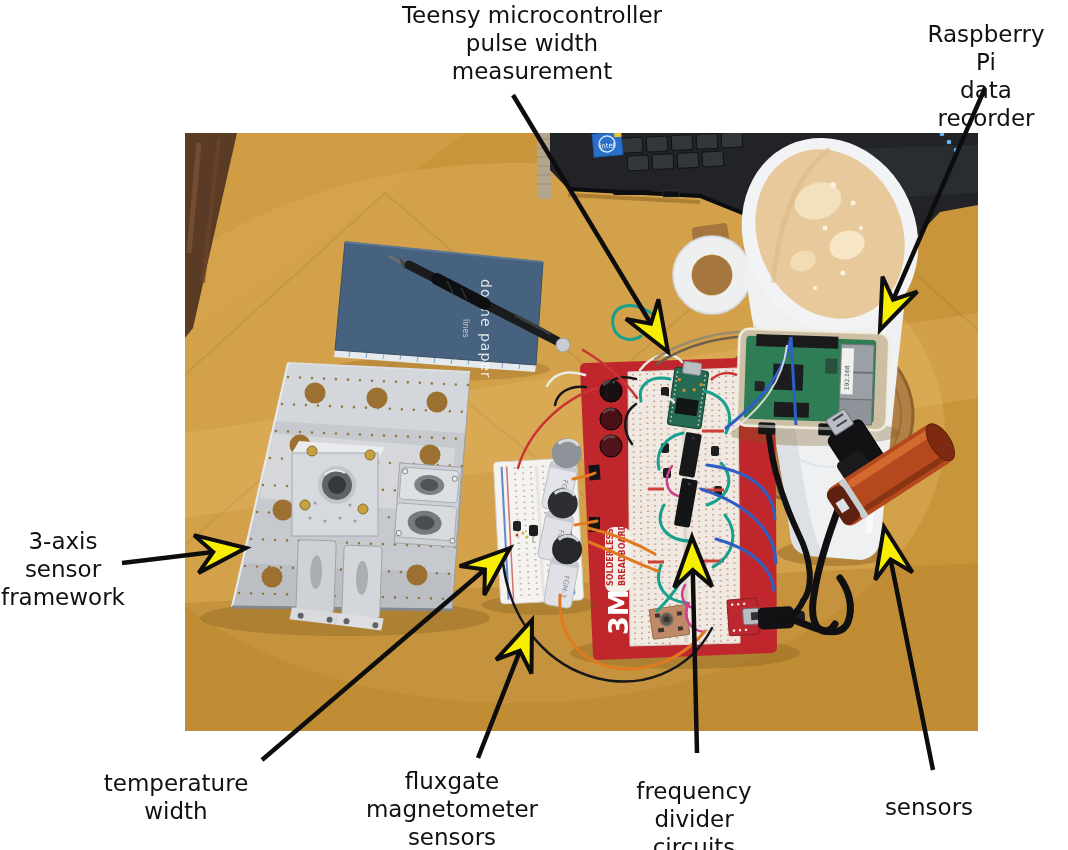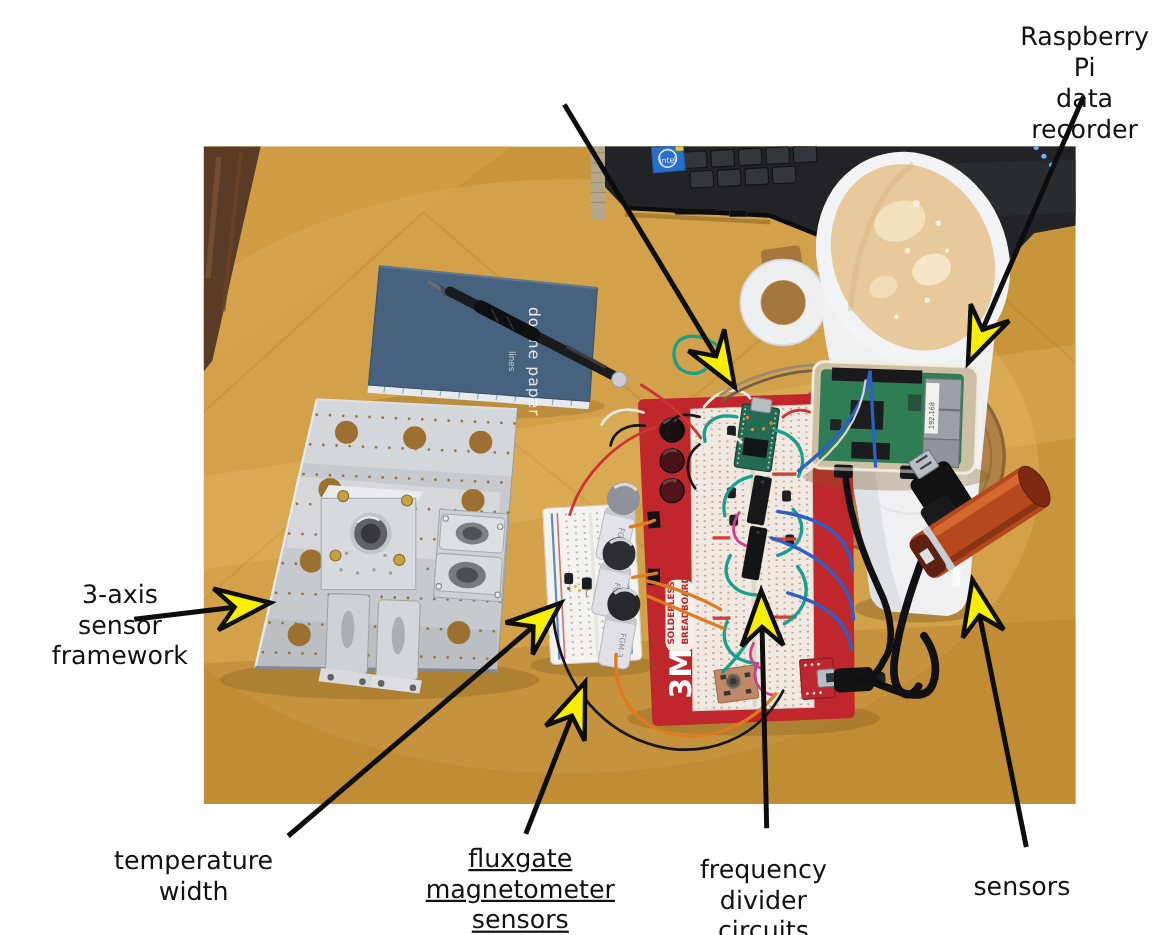--- a/index.html
+++ b/index.html
@@ -499,27 +499,30 @@
       <line x1="262" y1="760" x2="483.3957529476871" y2="570.7423402221385" stroke="#0d0d0d" stroke-width="4.5"></line>
       <polygon points="0,0 19,50 0,33 -19,50" transform="translate(510 548) rotate(49.4748965062461)" fill="#f7ee00" stroke="#0d0d0d" stroke-width="4" stroke-linejoin="miter"></polygon>
       <line x1="478" y1="758" x2="519.2460227996821" y2="652.5934972897014" stroke="#0d0d0d" stroke-width="4.5"></line>
       <polygon points="0,0 19,50 0,33 -19,50" transform="translate(532 620) rotate(21.370622269343187)" fill="#f7ee00" stroke="#0d0d0d" stroke-width="4" stroke-linejoin="miter"></polygon>
       <line x1="697" y1="753" x2="692.8099682088758" y2="571.9906266234347" stroke="#0d0d0d" stroke-width="4.5"></line>
       <polygon points="0,0 19,50 0,33 -19,50" transform="translate(692 537) rotate(-1.326054376704903)" fill="#f7ee00" stroke="#0d0d0d" stroke-width="4" stroke-linejoin="miter"></polygon>
       <line x1="933" y1="770" x2="890.9183603789919" y2="561.309419838674" stroke="#0d0d0d" stroke-width="4.5"></line>
       <polygon points="0,0 19,50 0,33 -19,50" transform="translate(884 527) rotate(-11.40059027733956)" fill="#f7ee00" stroke="#0d0d0d" stroke-width="4" stroke-linejoin="miter"></polygon>
     </svg>
 
+<div class="ann-label" style="left: 532px; top: 1px;">Teensy microcontroller
+pulse width
+measurement</div>
     <div class="ann-label" style="left: 986px; top: 20px;">Raspberry Pi
 data recorder</div>
-    <div class="ann-label" style="left: 63px; top: 527px; margin-left: 46px;">3-axis
+    <div class="ann-label" style="left: 63px; top: 527px;">3-axis
 sensor
 framework</div>
     <div class="ann-label" style="left: 176px; top: 769px;">temperature
 width</div>
-    <div class="ann-label" style="left: 473px; top: 767px; text-decoration: underline;">fluxgate
+    <div class="ann-label" style="left: 452px; top: 767px;">fluxgate
 magnetometer
 sensors</div>
     <div class="ann-label" style="left: 694px; top: 765px; margin-top: 12px;">frequency
 divider
 circuits</div>
     <div class="ann-label" style="left: 929px; top: 793px;">sensors</div>
   </div>
 
 </body></html>

